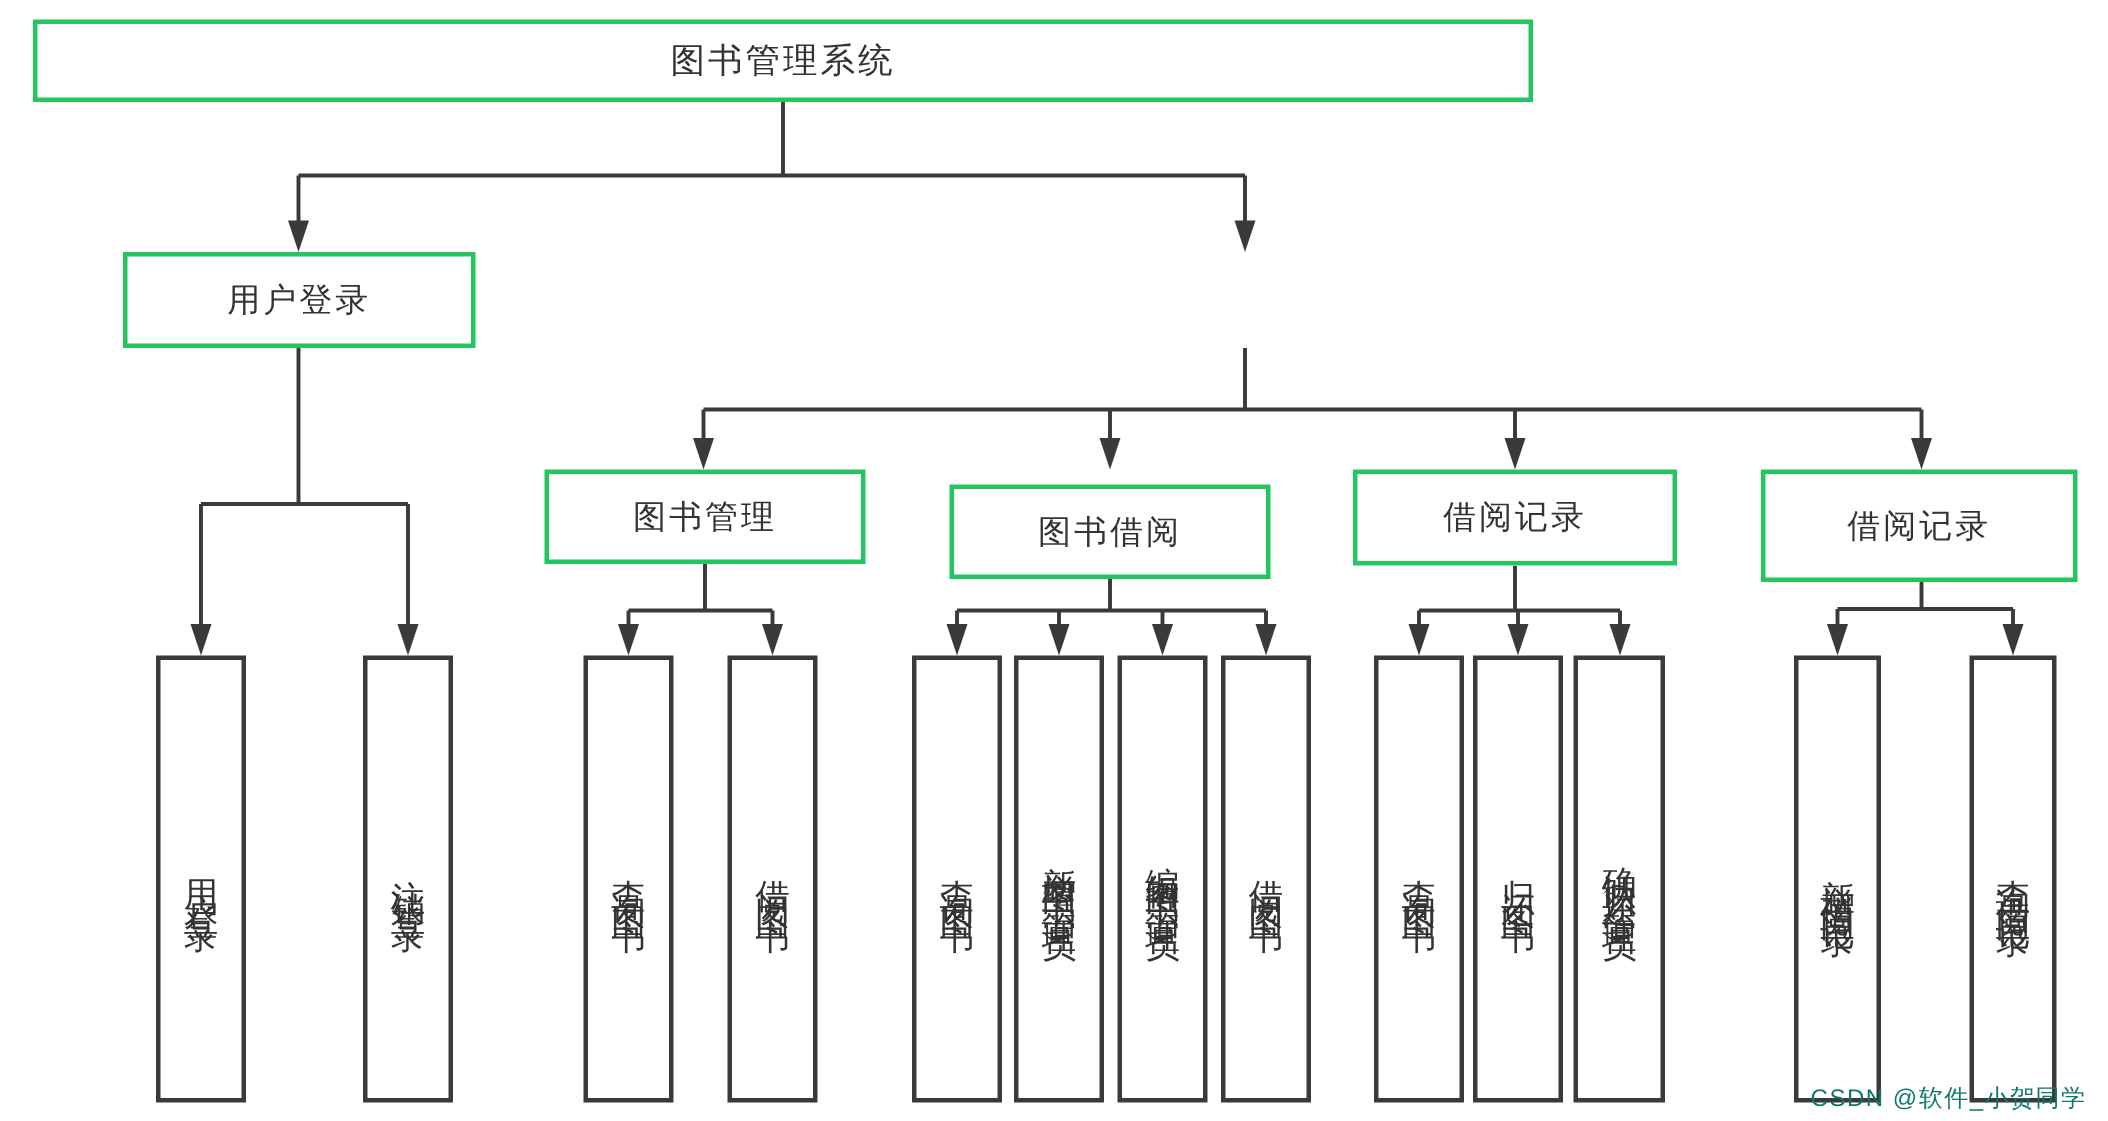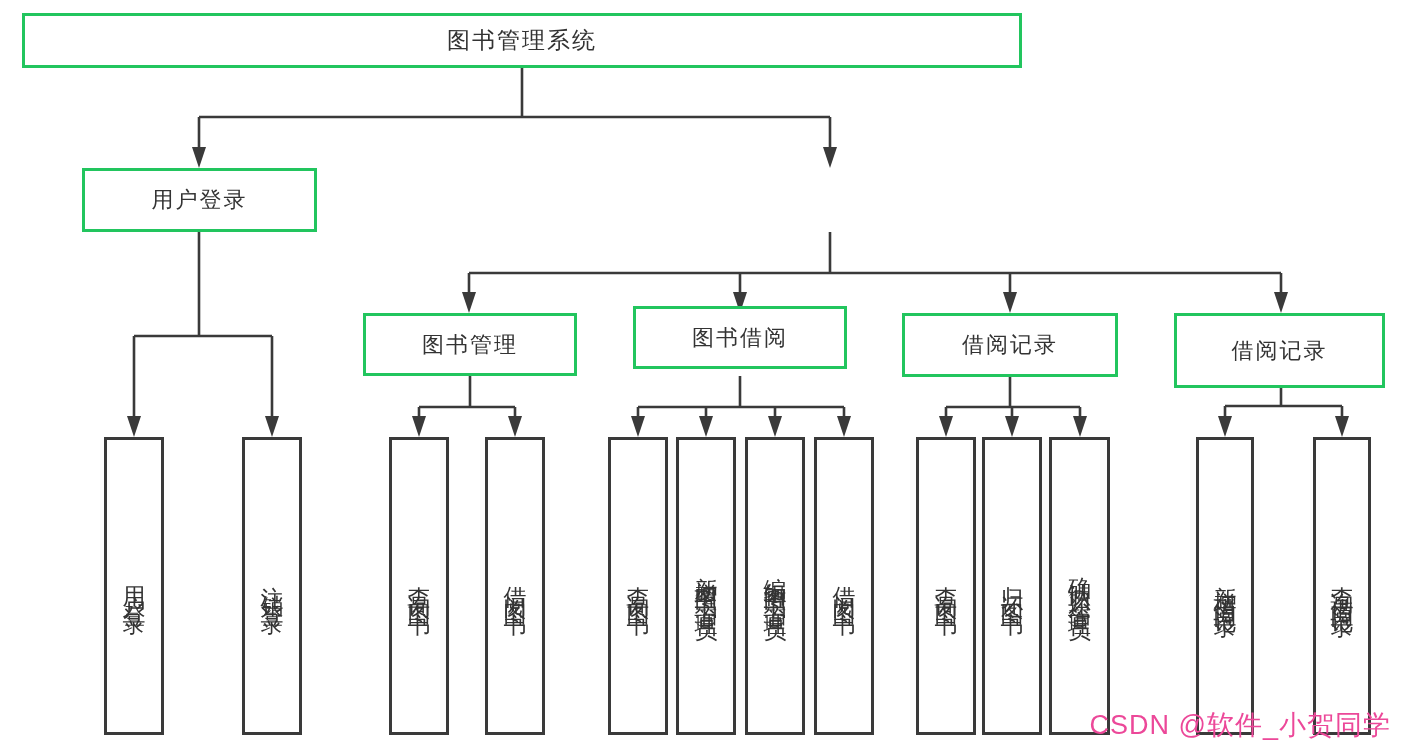--- a/index.html
+++ b/index.html
@@ -49,22 +49,22 @@
     line-height: 1;
     color: #333333;
   }
   .vtext.spread { letter-spacing: 9px; }
   .vtext.medium { letter-spacing: 6px; }
   .vtext.long   { letter-spacing: 6px; }
   .watermark {
     position: absolute;
     right: 14px;
     bottom: 4px;
-    font-size: 27px;
-    color: #ec4899;
+    font-size: 16px;
+    color: #0f766e;
     letter-spacing: 1px;
     z-index: 3;
   }
 </style>
 </head>
 <body>
 
 <div class="canvas">
 
   <svg class="connectors" viewBox="0 0 1405 747" xmlns="http://www.w3.org/2000/svg">
@@ -114,21 +114,21 @@
     <span>图书管理系统</span>
   </div>
 
   <div class="node" style="left:82px; top:168px; width:235px; height:64px;">
     <span>用户登录</span>
   </div>
 
   <div class="node" style="left:363px; top:313px; width:214px; height:63px;">
     <span>图书管理</span>
   </div>
-  <div class="node" style="left:633px; top:306px; width:214px; height:63px;">
+  <div class="node" style="left:633px; top:323px; width:214px; height:63px;">
     <span>图书借阅</span>
   </div>
   <div class="node" style="left:902px; top:313px; width:216px; height:64px;">
     <span>借阅记录</span>
   </div>
   <div class="node" style="left:1174px; top:313px; width:211px; height:75px;">
     <span>借阅记录</span>
   </div>
 
   <div class="leaf" style="left:104px;">

